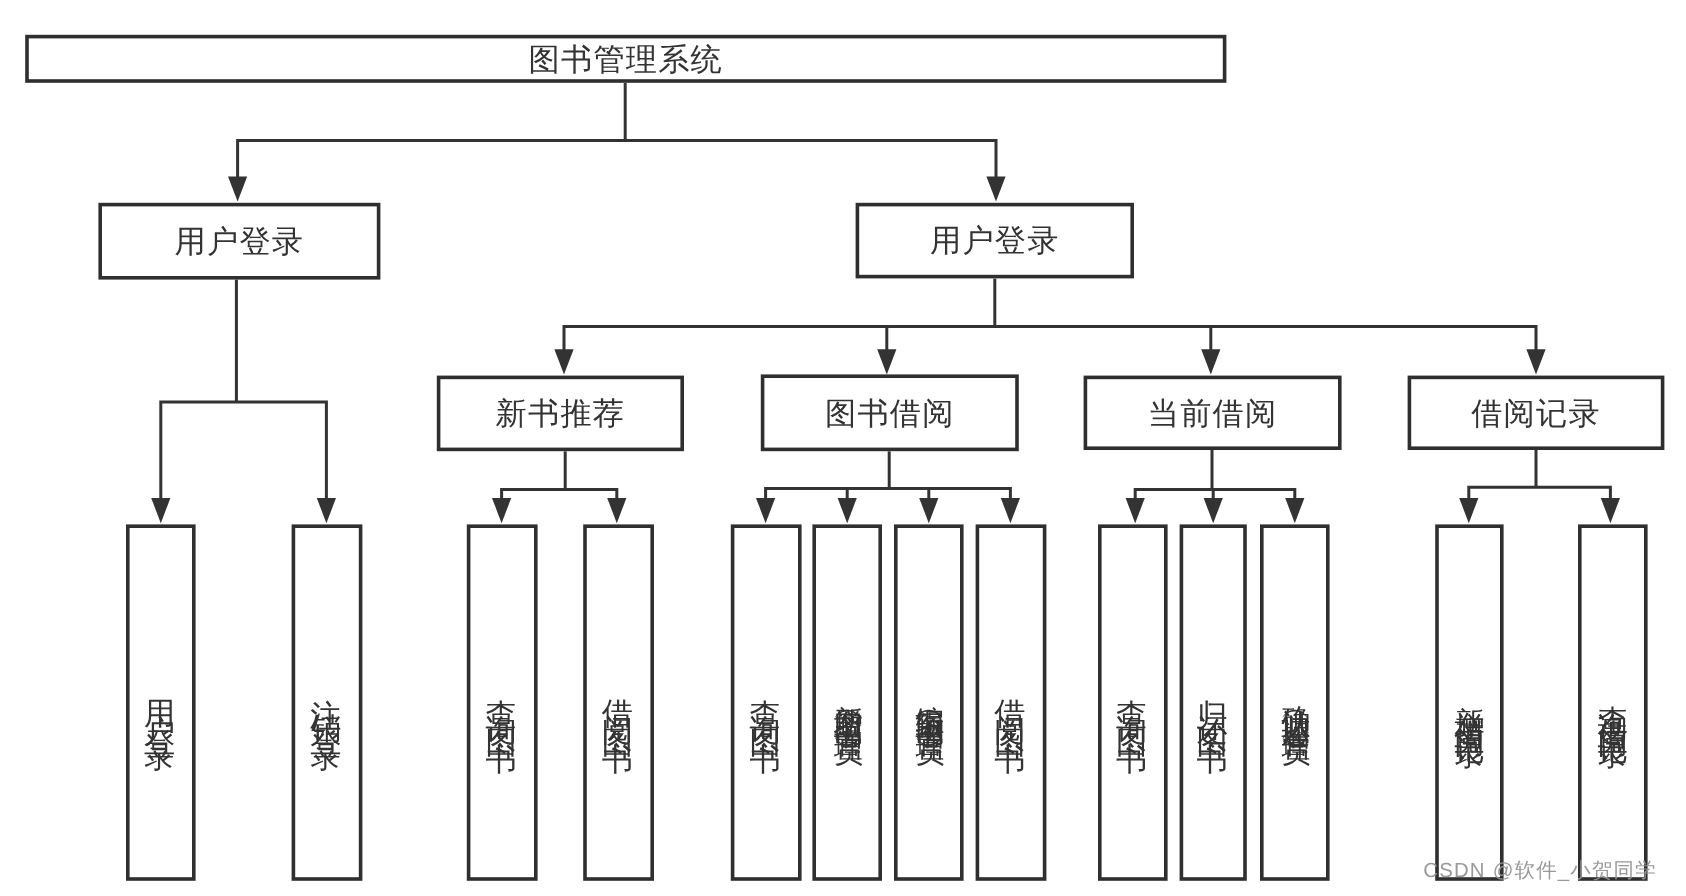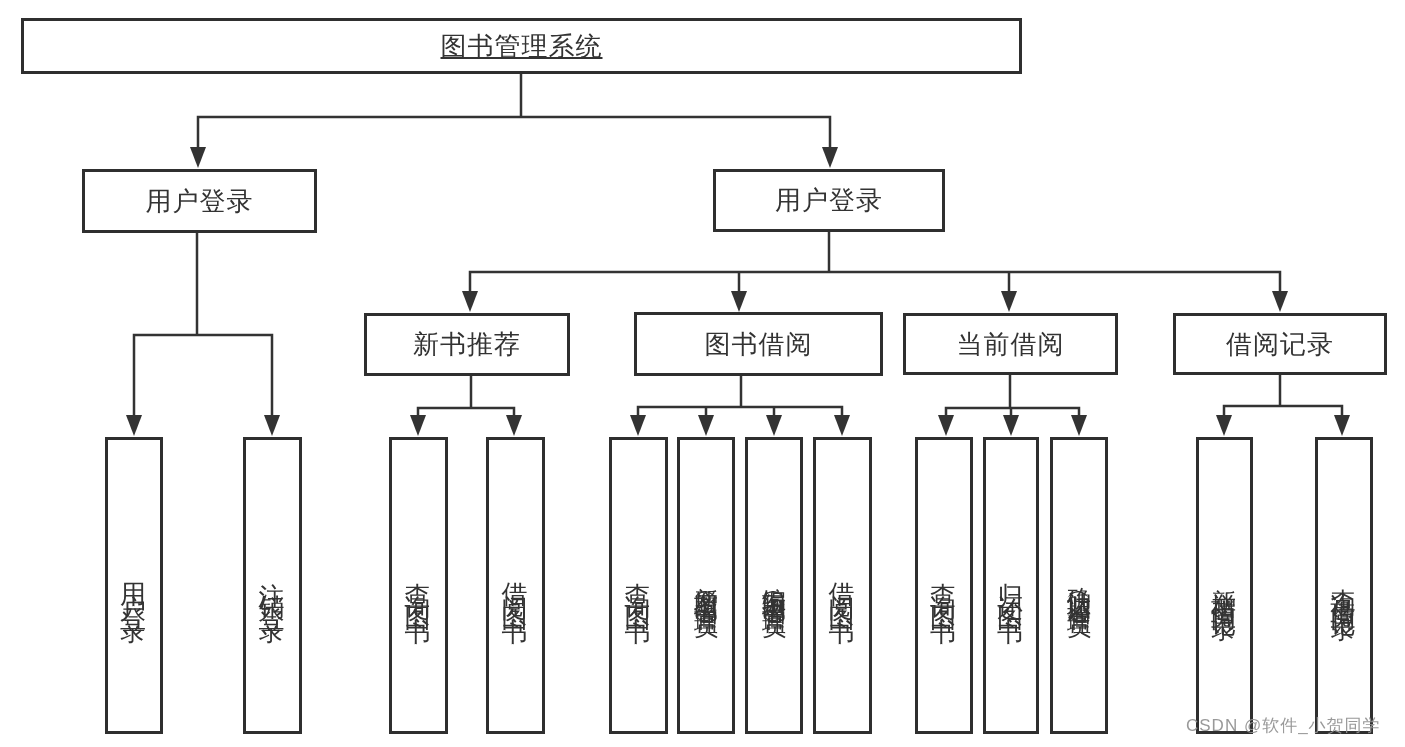--- a/index.html
+++ b/index.html
@@ -27,25 +27,25 @@
   .vbox {
     top:437px; height:297px;
     writing-mode:vertical-rl;
     text-orientation:mixed;
   }
   .vshort { font-size:26px; letter-spacing:12px; }
   .vmed   { font-size:25px; letter-spacing:6px;  }
   .vlong  { font-size:24px; letter-spacing:4px;  }
 
   
-  .n-root   { left:21px;   top:18px;  width:1001px; height:56px;text-decoration:underline; }
+  .n-root   { left:21px;   top:29px;  width:1001px; height:40px; }
   .n-ulogin { left:82px;   top:169px; width:235px;  height:64px; }
   .n-bmgmt  { left:713px;  top:169px; width:232px;  height:63px; }
   .n-nbooks { left:364px;  top:313px; width:206px;  height:63px; }
-  .n-bborrow{ left:634px;  top:312px; width:249px;  height:64px; }
+  .n-bborrow{ left:634px;  top:312px; width:215px;  height:64px; }
   .n-cborrow{ left:903px;  top:313px; width:215px;  height:62px; }
   .n-brecord{ left:1173px; top:313px; width:214px;  height:62px; }
 
   
   .l-ulogin  { left:105px;  width:58px; }
   .l-logout  { left:243px;  width:59px; }
   .l-nbquery { left:389px;  width:59px; }
   .l-nbborrow{ left:486px;  width:59px; }
   .l-bbquery { left:609px;  width:59px; }
   .l-bbadd   { left:677px;  width:58px; }

